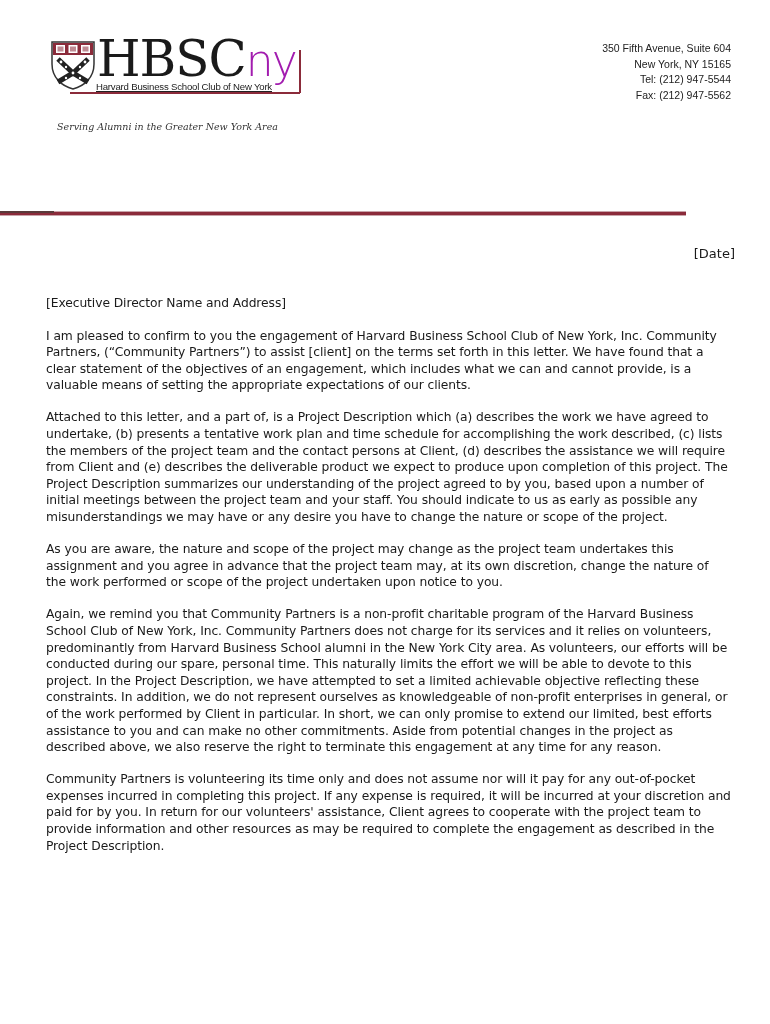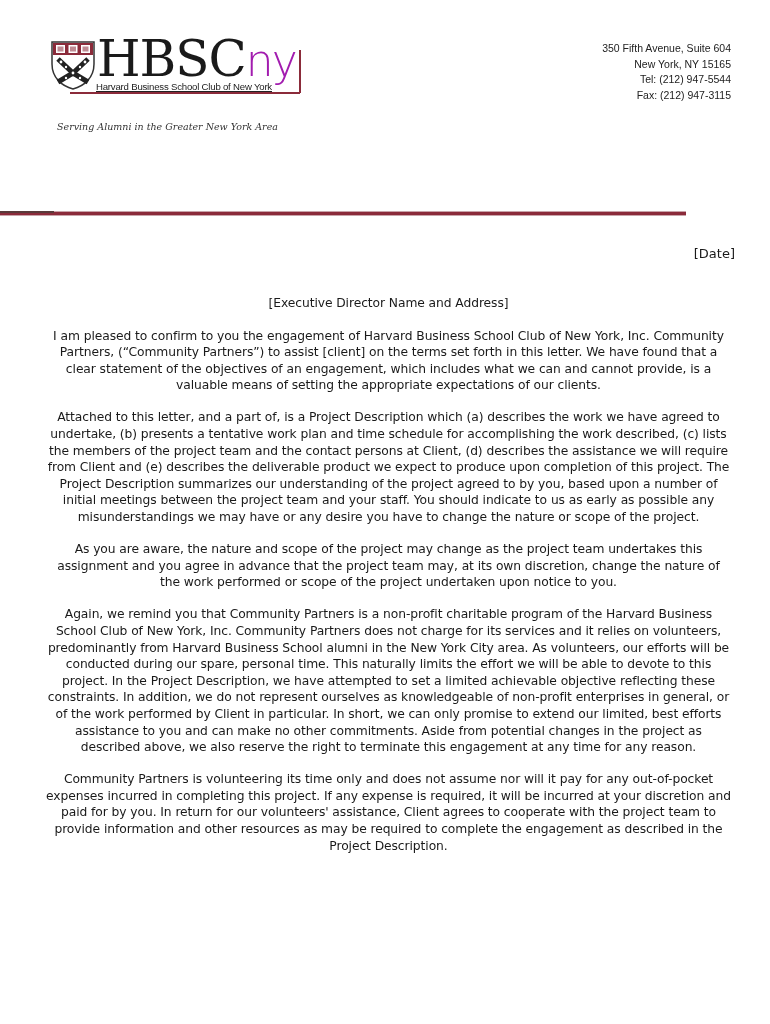--- a/index.html
+++ b/index.html
@@ -126,21 +126,20 @@
       left: 46px;
       top: 295px;
       width: 685px;
       font-size: 12.3px;
       line-height: 16.6px;
       color: #1a1a1a;
       letter-spacing: -0.08px;
     }
     .letter p {
       margin: 0 0 15.5px 0;
-      text-align: center;
     }
     .letter p.recipient {
       margin-bottom: 16px;
     }
     .letter p.salutation {
       margin-bottom: 16px;
     }
   </style>
 </head>
 <body>
@@ -168,21 +167,21 @@
   <div class="logo-word"><span>HBSC</span><span class="ny">ny</span></div>
   <div class="logo-sub">Harvard Business School Club of New York</div>
   <div class="logo-underline"></div>
   <div class="logo-vline"></div>
 </div>
 
 <div class="address">
   <div>350 Fifth Avenue, Suite 604</div>
   <div>New York, NY 15165</div>
   <div>Tel: (212) 947-5544</div>
-  <div>Fax: (212) 947-3115</div>
+  <div>Fax: (212) 947-5562</div>
 </div>
 
 <div class="tagline">Serving Alumni in the Greater New York Area</div>
 
 <div class="rule"></div>
 <div class="rule-dark"></div>
 
 <div class="date">[Date]</div>
 
 <div class="letter">

